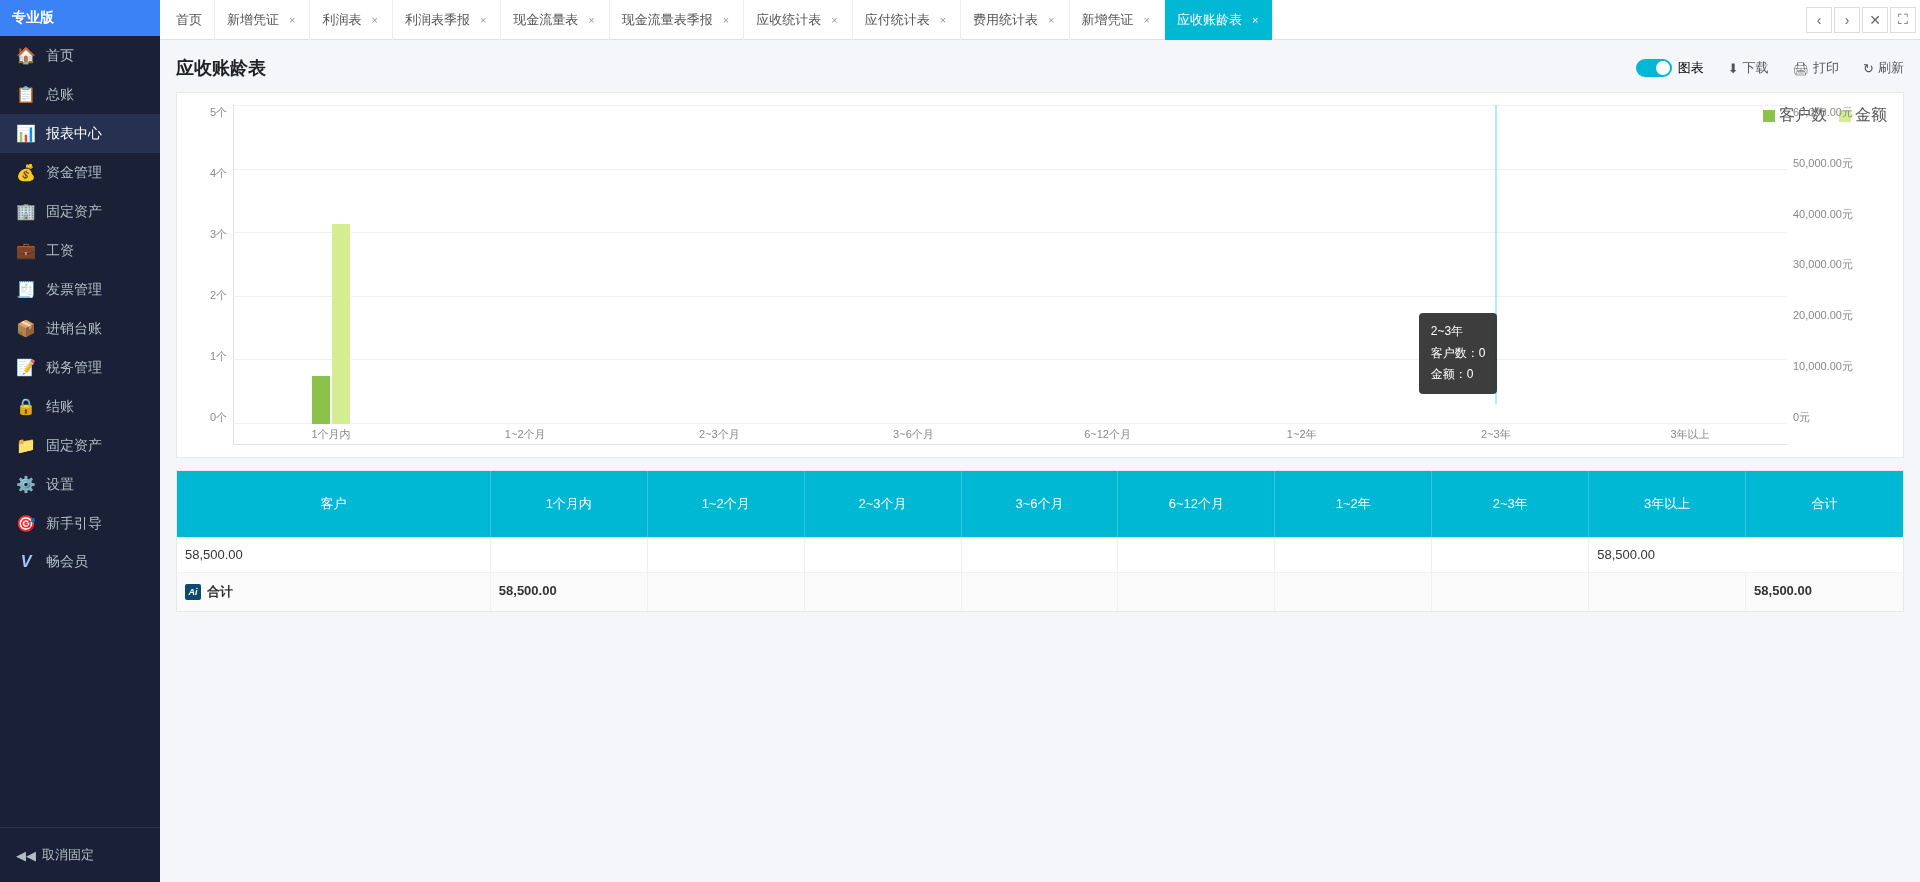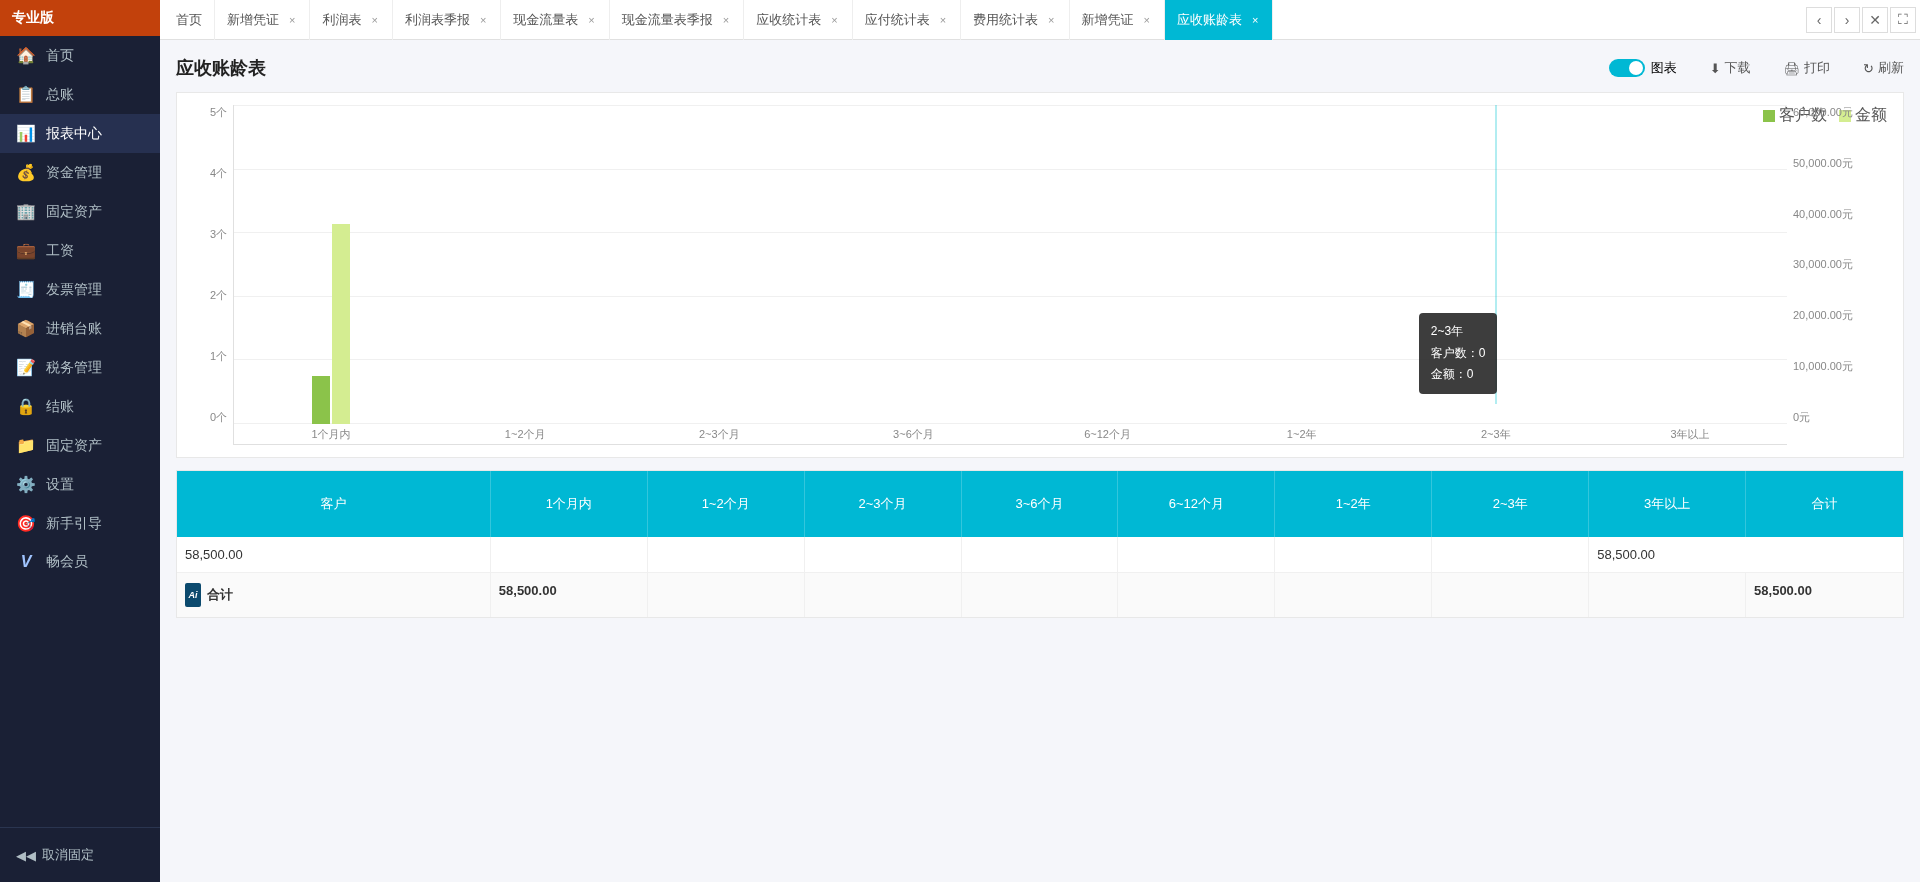--- a/index.html
+++ b/index.html
@@ -9,21 +9,21 @@
     .sidebar {
       width: 160px;
       background: #1a2035;
       color: #fff;
       display: flex;
       flex-direction: column;
       flex-shrink: 0;
       height: 100%;
     }
     .sidebar-logo {
-      background: #c2410c;
+      background: #3b82f6;
       padding: 16px 12px;
       font-size: 14px;
       font-weight: bold;
       color: #fff;
       height: 36px;
       display: flex;
       align-items: center;
     }
     .sidebar-item {
       display: flex;
@@ -128,21 +128,21 @@
       margin-bottom: 12px;
     }
     .page-title {
       font-size: 18px;
       font-weight: bold;
       color: #222;
     }
     .header-actions {
       display: flex;
       align-items: center;
-      gap: 33px;
+      gap: 24px;
     }
     .toggle-switch {
       display: flex;
       align-items: center;
       gap: 6px;
     }
     .toggle-track {
       width: 36px;
       height: 18px;
       background: #00b8d4;
@@ -360,21 +360,21 @@
     }
     .total-row .td { font-weight: bold; }
     .total-label {
       display: flex;
       align-items: center;
       gap: 6px;
       padding: 10px 8px;
     }
     .total-icon {
       width: 16px;
-      height: 24px;
+      height: 16px;
       background: #0c4a6e;
       border-radius: 2px;
       display: flex;
       align-items: center;
       justify-content: center;
       color: #fff;
       font-size: 10px;
       flex-shrink: 0;
     }
   </style>

